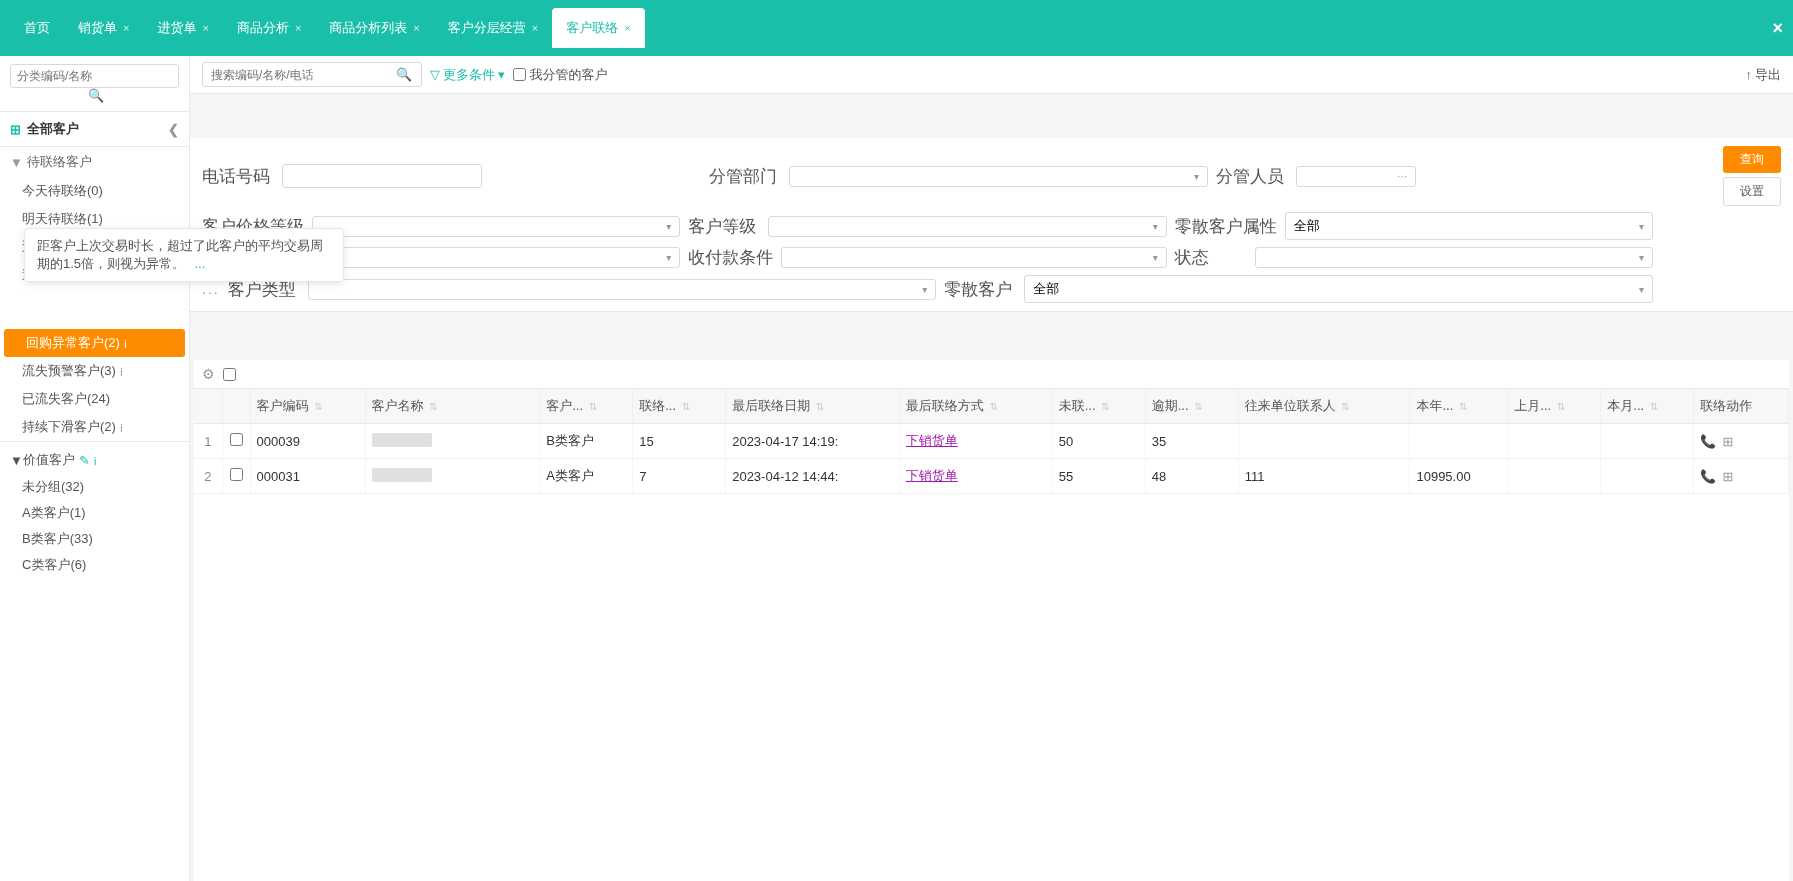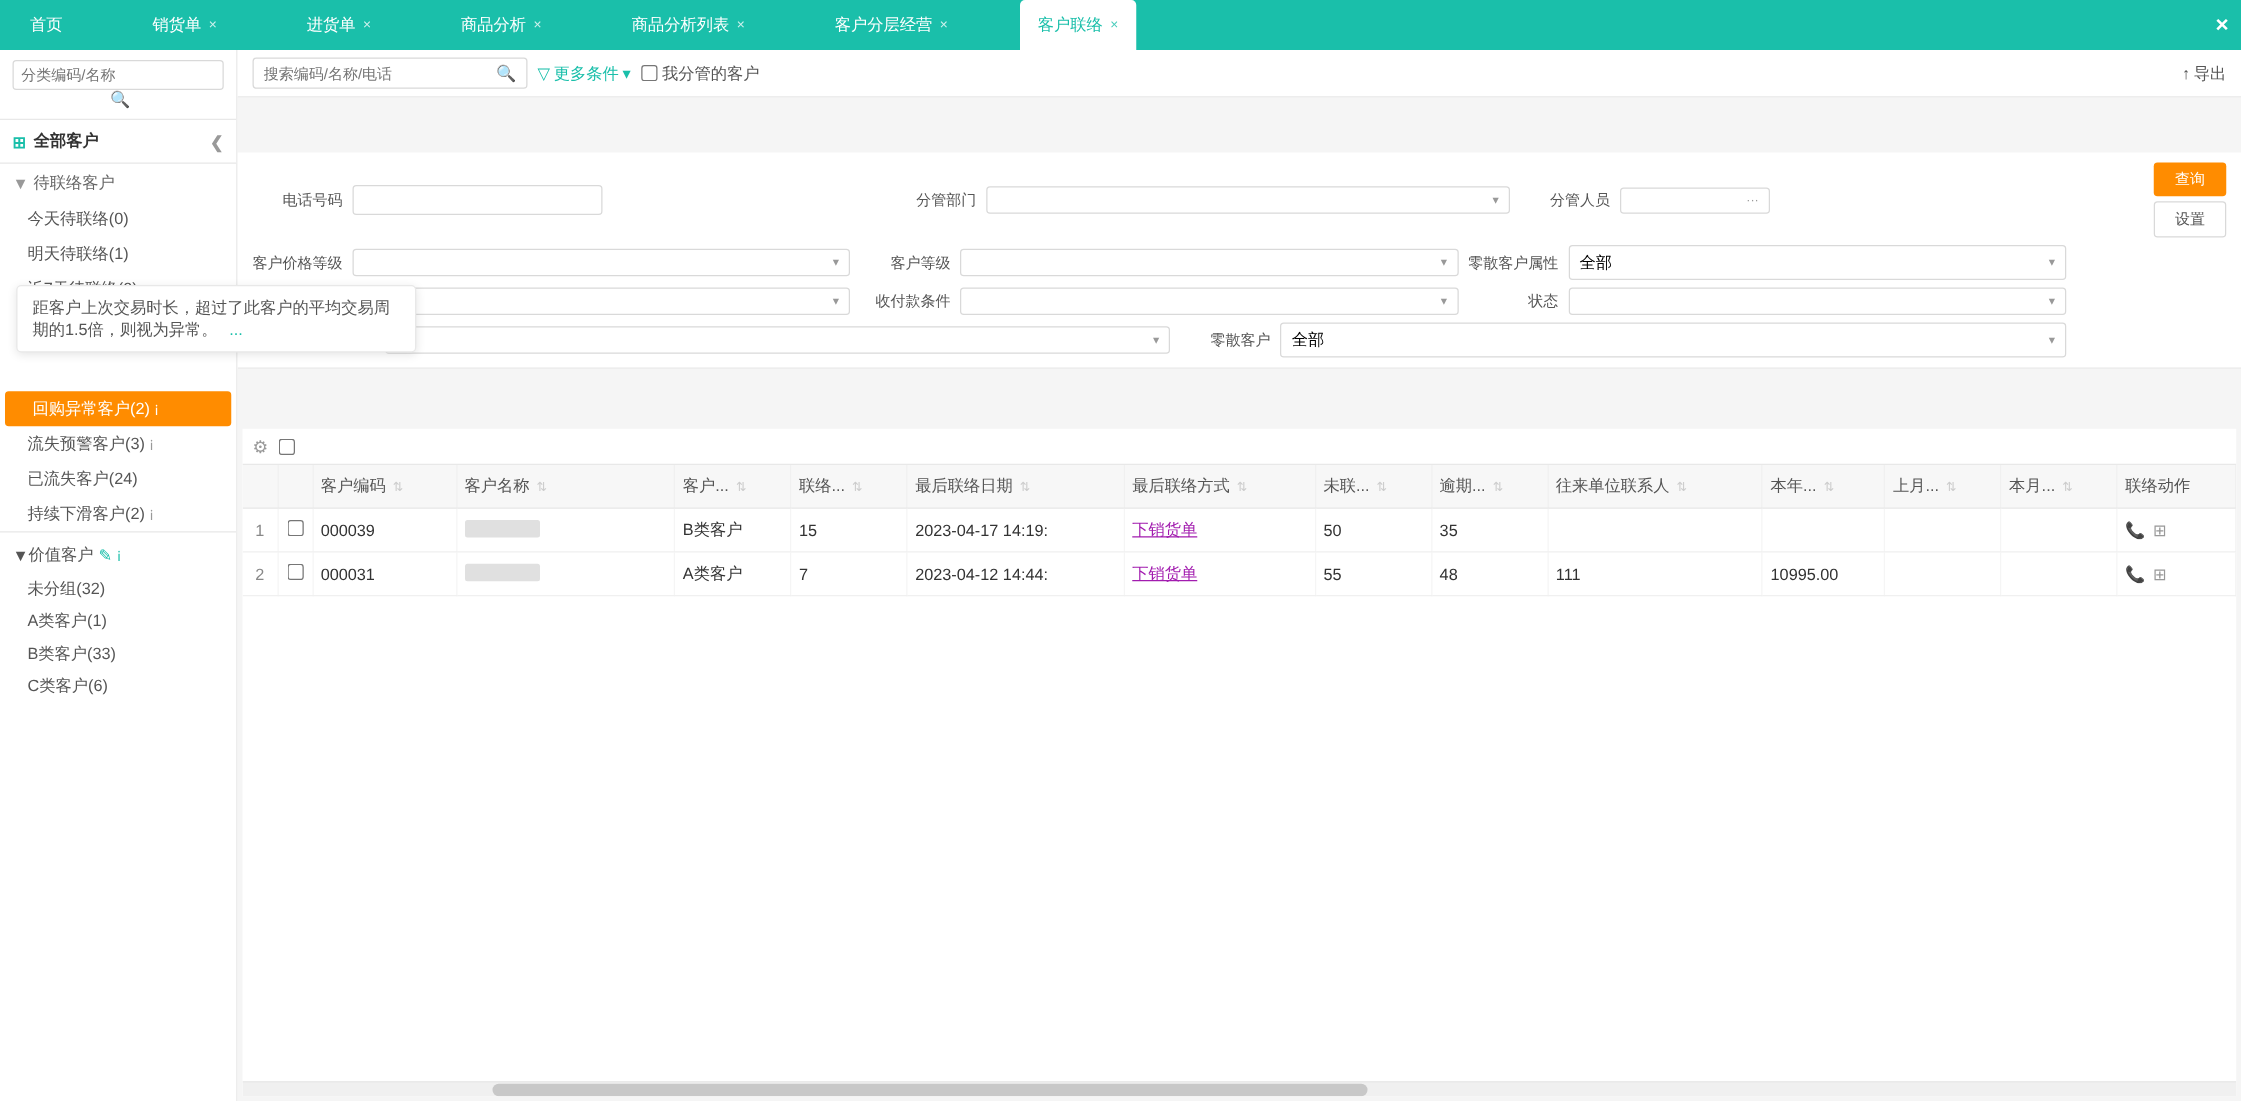--- a/index.html
+++ b/index.html
@@ -1,22 +1,21 @@
 <!DOCTYPE html>
 <html><head>
   <meta charset="utf-8">
   <style>
     * { box-sizing: border-box; margin: 0; padding: 0; font-family: 'Microsoft YaHei', Arial, sans-serif; font-size: 13px; }
     body { background: #f5f5f5; overflow: hidden; width: 1793px; height: 881px; }
 
     
     .top-nav {
-      display: flex; align-items: center; background: #1abfaa; height: 40px; padding: 0 10px;
+      display: flex; align-items: center; background: #1abfaa; height: 56px; padding: 0 10px;
       position: relative;
-      gap: 44px;
     }
     .nav-item {
       color: #fff; padding: 0 14px; height: 40px; display: flex; align-items: center; cursor: pointer;
       white-space: nowrap; font-size: 13px;
     }
     .nav-item.active { background: #fff; color: #1abfaa; border-radius: 4px 4px 0 0; }
     .nav-item .close-x { margin-left: 6px; font-size: 11px; opacity: 0.8; }
     .nav-close-all {
       position: absolute; right: 10px; top: 50%; transform: translateY(-50%);
       color: #fff; cursor: pointer; font-size: 18px; font-weight: bold;
@@ -52,21 +51,21 @@
     .tree-item {
       padding: 5px 10px 5px 22px; color: #555; cursor: pointer; font-size: 12px;
       display: flex; align-items: center;
     }
     .tree-item.active-orange {
       background: #ff8c00; color: #fff; border-radius: 3px; margin: 0 4px;
     }
 
     
     .tooltip-box {
-      position: absolute; left: 13px; top: 228px; z-index: 100;
+      position: absolute; left: 24px; top: 228px; z-index: 100;
       background: #fff; border: 1px solid #e8e8e8; border-radius: 4px;
       padding: 8px 12px; font-size: 12px; color: #555; max-width: 320px;
       box-shadow: 0 2px 8px rgba(0,0,0,0.1);
     }
 
     
     .value-section {
       border-top: 1px solid #e8e8e8; padding: 4px 0;
     }
     .value-section-header {
@@ -106,21 +105,21 @@
 
     
     .adv-filter {
       background: #fff; padding: 8px 12px; border-bottom: 1px solid #e8e8e8;
     }
     .adv-row { display: flex; align-items: center; gap: 8px; margin-bottom: 6px; }
     .adv-row:last-child { margin-bottom: 0; }
     .adv-field {
       display: flex; align-items: center; flex: 1; min-width: 0;
     }
-    .adv-label { color: #555; font-size: 12px; white-space: nowrap; min-width: 80px; text-align: right; padding-right: 8px; }
+    .adv-label { color: #555; font-size: 17px; white-space: nowrap; min-width: 80px; text-align: left; padding-right: 8px; }
     .adv-input {
       flex: 1; border: 1px solid #d9d9d9; border-radius: 3px; padding: 4px 8px;
       font-size: 12px; outline: none; background: #fff;
     }
     .adv-select {
       flex: 1; display: flex; align-items: center; border: 1px solid #d9d9d9; border-radius: 3px;
       padding: 4px 8px; font-size: 12px; background: #fff; cursor: pointer; justify-content: space-between;
     }
     .adv-select .chevron { color: #999; font-size: 10px; }
     .btn-query {

